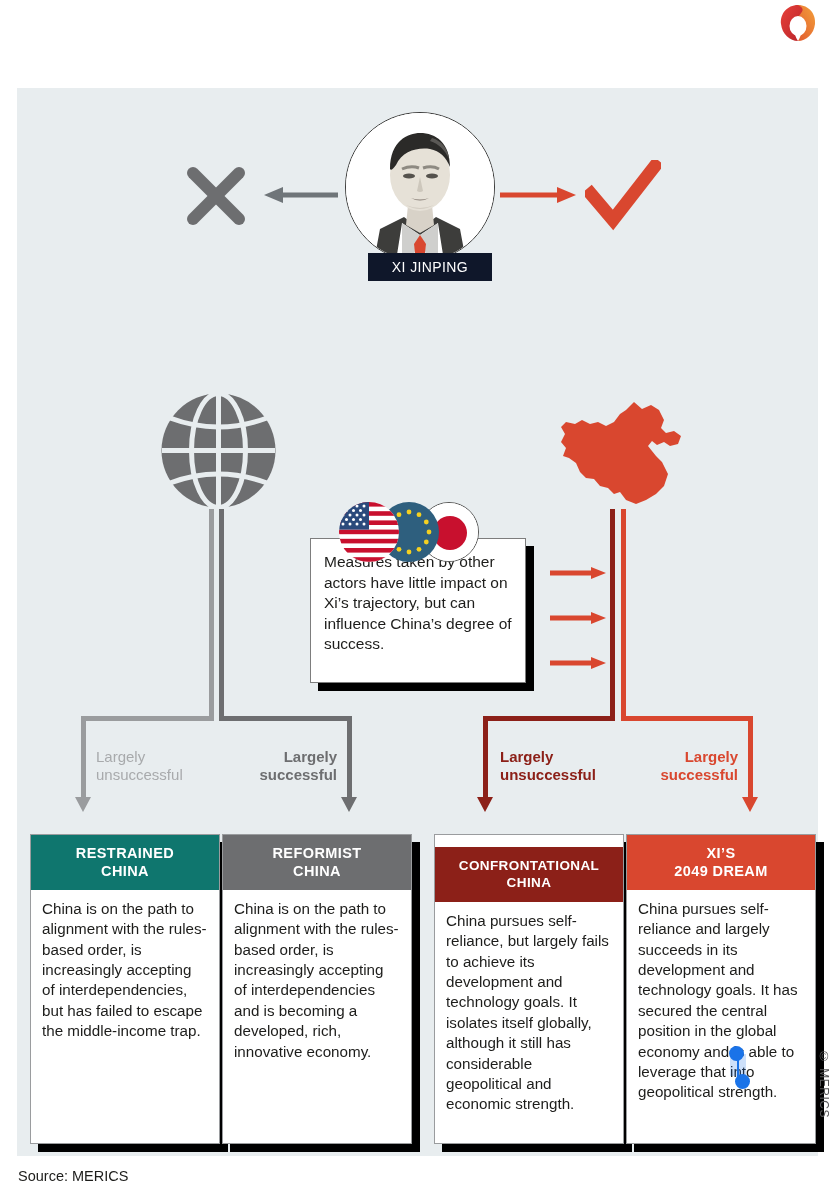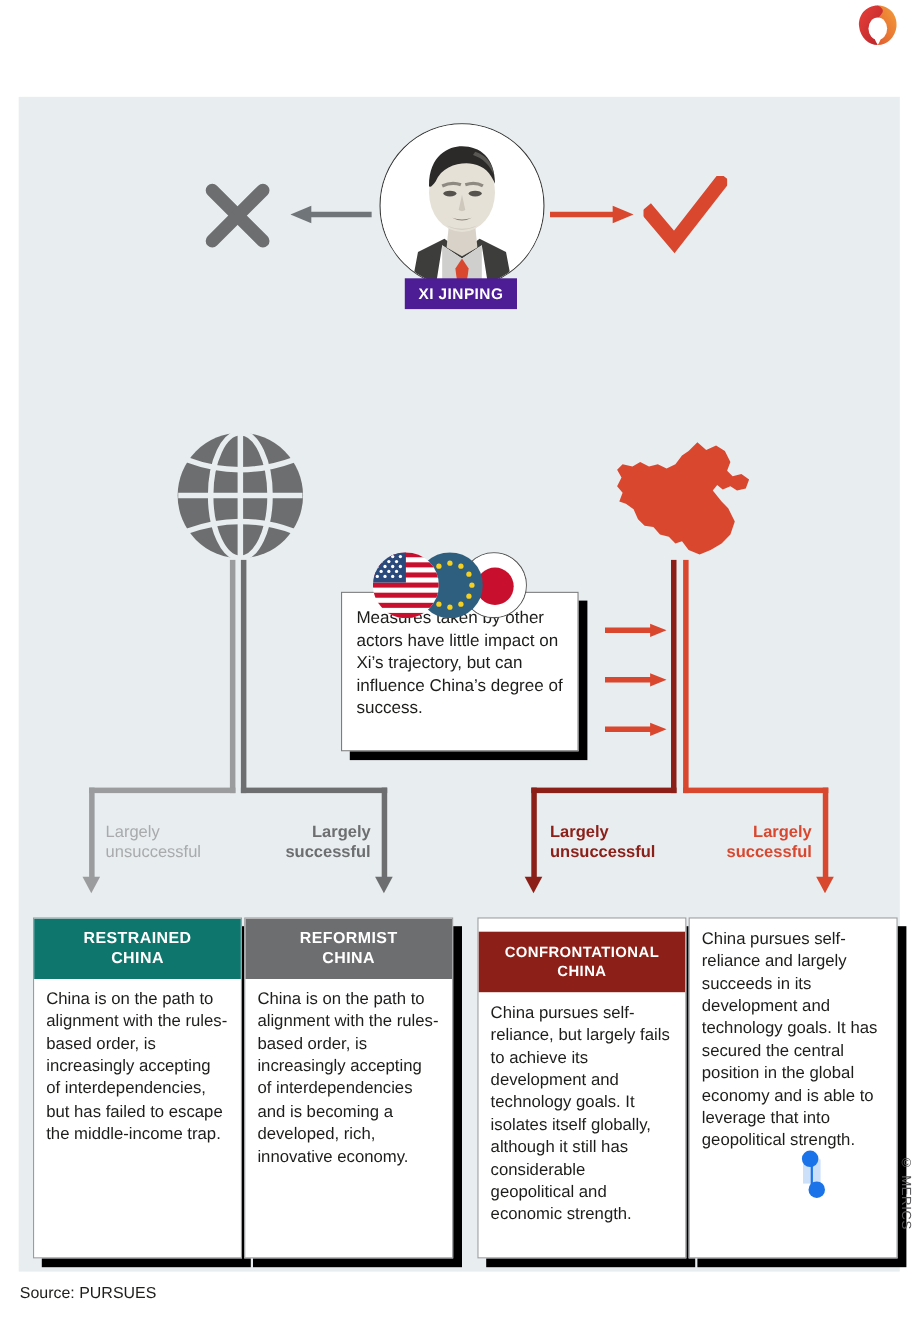--- a/index.html
+++ b/index.html
@@ -32,23 +32,23 @@
   }
 
   
   .portrait{
     position:absolute;left:345px;top:112px;width:148px;height:148px;
     border-radius:50%;background:#ffffff;border:1.6px solid #3c3c3b;
     overflow:hidden;
   }
   .portrait svg{display:block;}
   .name-tag{
-    position:absolute;left:368px;top:253px;width:102px;height:28px;
-    background:#4c1d95;color:#ffffff;
-    font-size:14px;font-weight:700;letter-spacing:0.4px;
+    position:absolute;left:368px;top:253px;width:124px;height:28px;
+    background:#0f172a;color:#ffffff;
+    font-size:14px;font-weight:400;letter-spacing:0.4px;
     display:flex;align-items:center;justify-content:center;
   }
 
   
   .mark-x{position:absolute;left:185px;top:165px;width:62px;height:62px;}
   .mark-check{position:absolute;left:585px;top:160px;width:76px;height:72px;}
 
   
   .arr-left{position:absolute;left:264px;top:186px;width:74px;height:18px;}
   .arr-right{position:absolute;left:500px;top:186px;width:76px;height:18px;}
@@ -392,24 +392,30 @@
       <div>
         <span>CONFRONTATIONAL</span><br>
         <span>CHINA</span>
       </div>
     </div>
     <div class="card-bd">China pursues self-reliance, but largely fails to achieve its development and technology goals. It isolates itself globally, although it still has considerable geopolitical and economic strength.</div>
   </div>
 
   <div class="card-shadow" style="left:634px;"></div>
   <div class="card" style="left:626px;">
+    <div class="card-hd" style="background:#d9472f;">
+      <div>
+        <span>XI’S</span><br>
+        <span>2049 DREAM</span>
+      </div>
+    </div>
     <div class="card-bd">China pursues self-reliance and largely succeeds in its development and technology goals. It has secured the central position in the global economy and is able to leverage that into geopolitical strength.</div>
   </div>
 
   <div class="sel-hl" style="left:730px;top:1054px;width:16px;height:22px;"></div>
   <div class="sel-caret" style="left:737px;top:1055px;height:25px;"></div>
   <div class="sel-handle" style="left:729px;top:1046px;"></div>
   <div class="sel-handle" style="left:735px;top:1074px;"></div>
 
-  <div class="source">Source: PURSUES</div>
+  <div class="source">Source: MERICS</div>
   <div class="copyright">© MERICS</div>
 
 </div>
 
 </body></html>

